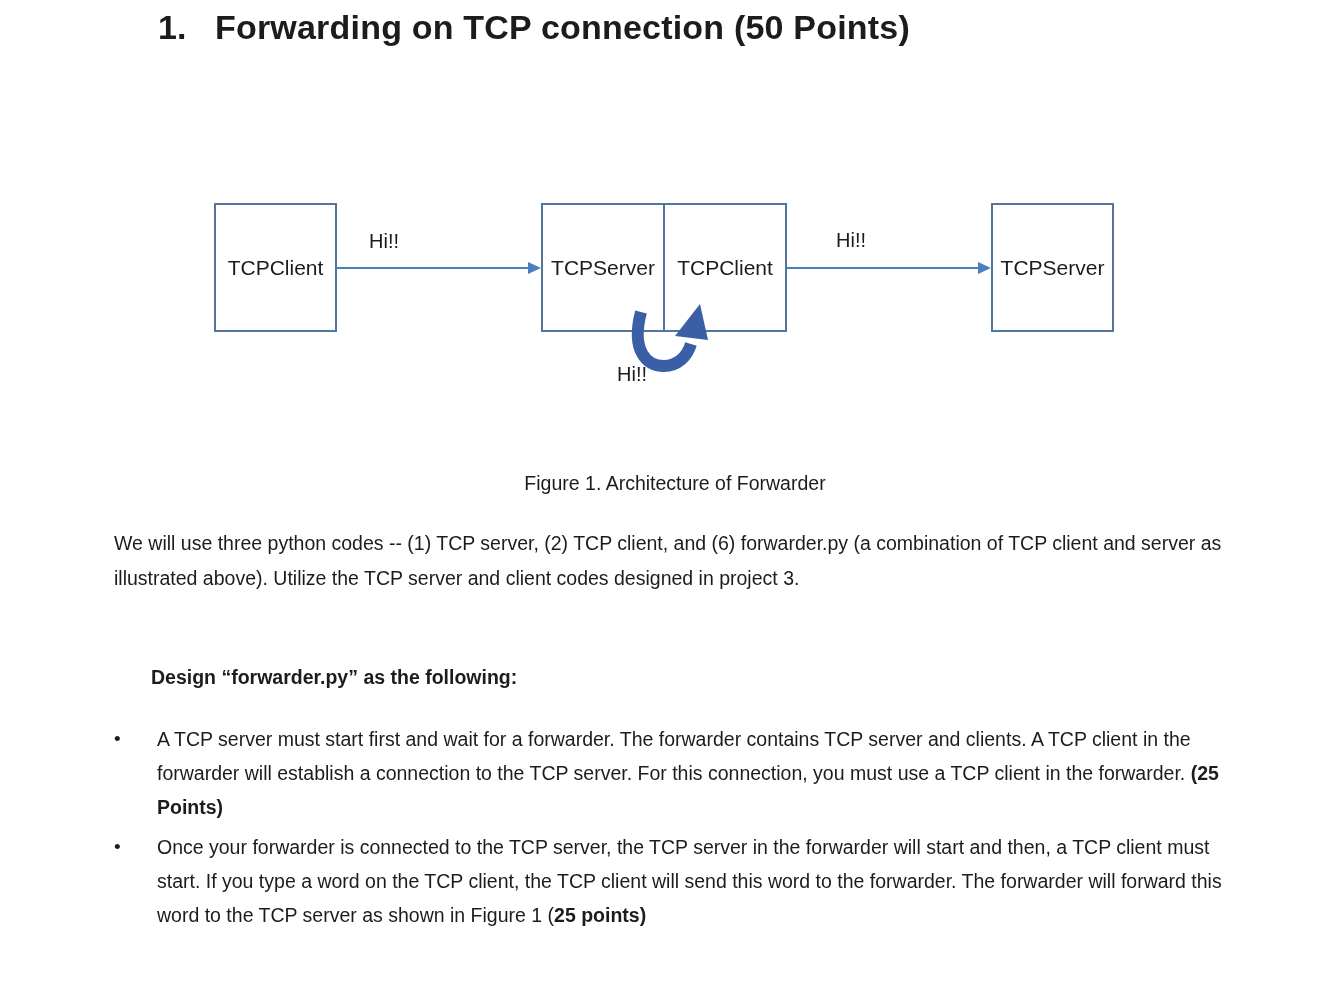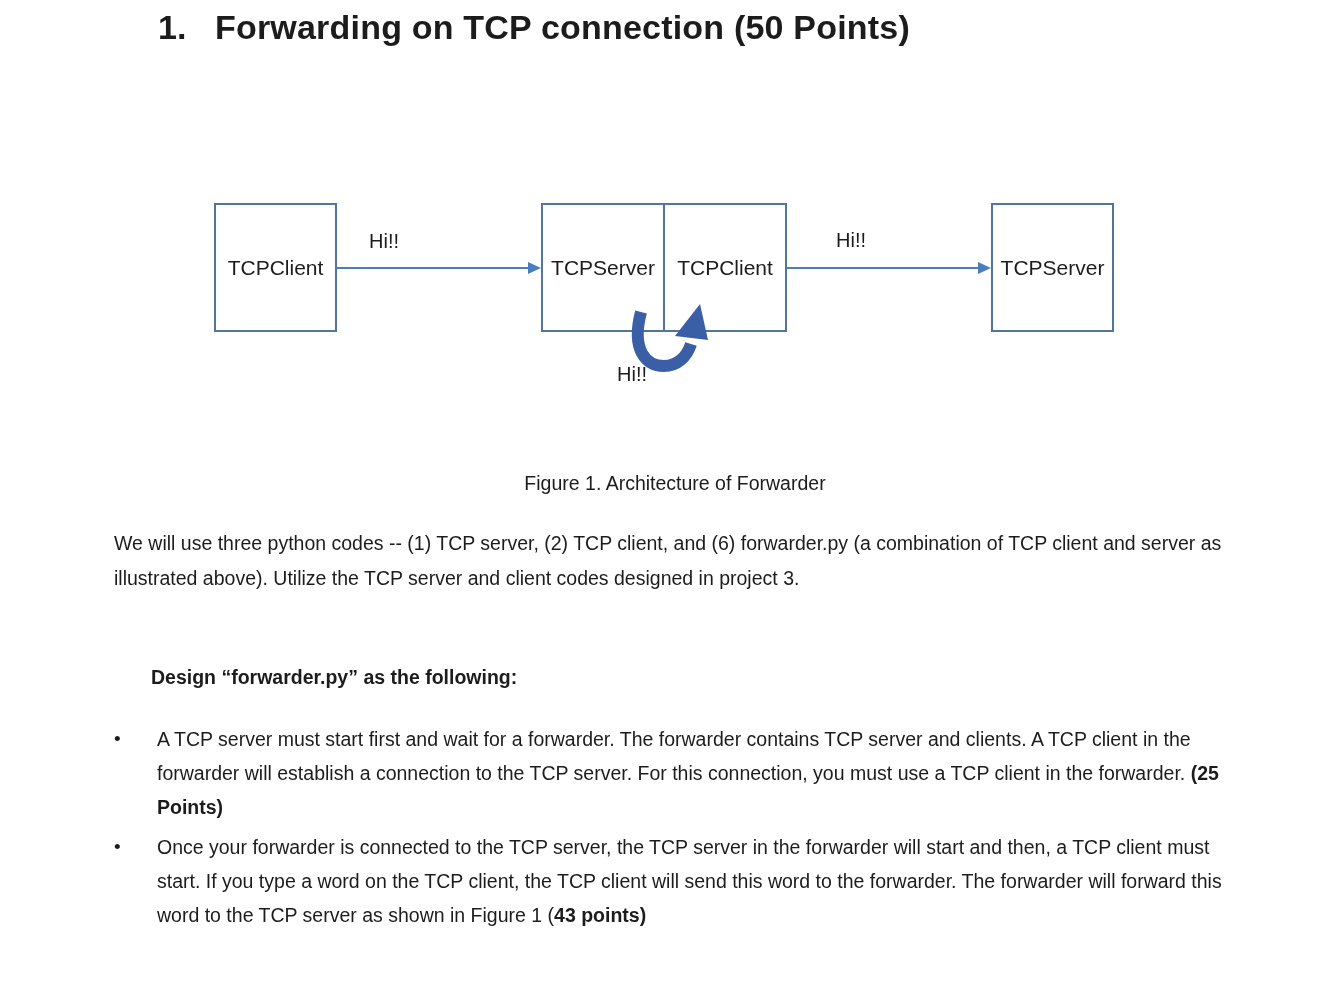--- a/index.html
+++ b/index.html
@@ -141,17 +141,17 @@
 
   <div class="design-heading">Design “forwarder.py” as the following:</div>
 
   <ul class="bullets">
     <li>
       <span class="marker">•</span>
       <span class="btext"><span>A TCP server must start first and wait for a forwarder. The forwarder contains TCP server and clients. A TCP client in the forwarder will establish a connection to the TCP server. For this connection, you must use a TCP client in the forwarder. </span><b class="bold-pts">(25 Points)</b></span>
     </li>
     <li>
       <span class="marker">•</span>
-      <span class="btext"><span>Once your forwarder is connected to the TCP server, the TCP server in the forwarder will start and then, a TCP client must start. If you type a word on the TCP client, the TCP client will send this word to the forwarder. The forwarder will forward this word to the TCP server as shown in Figure 1 (</span><b class="bold-pts">43 points)</b></span>
+      <span class="btext"><span>Once your forwarder is connected to the TCP server, the TCP server in the forwarder will start and then, a TCP client must start. If you type a word on the TCP client, the TCP client will send this word to the forwarder. The forwarder will forward this word to the TCP server as shown in Figure 1 (</span><b class="bold-pts">25 points)</b></span>
     </li>
   </ul>
 
 </div>
 
 </body></html>

